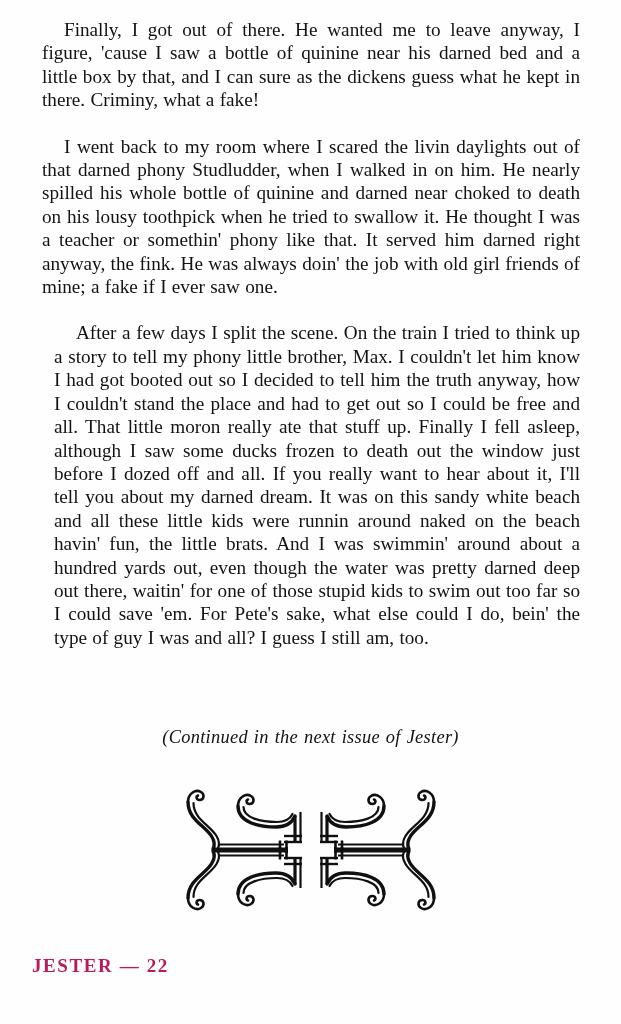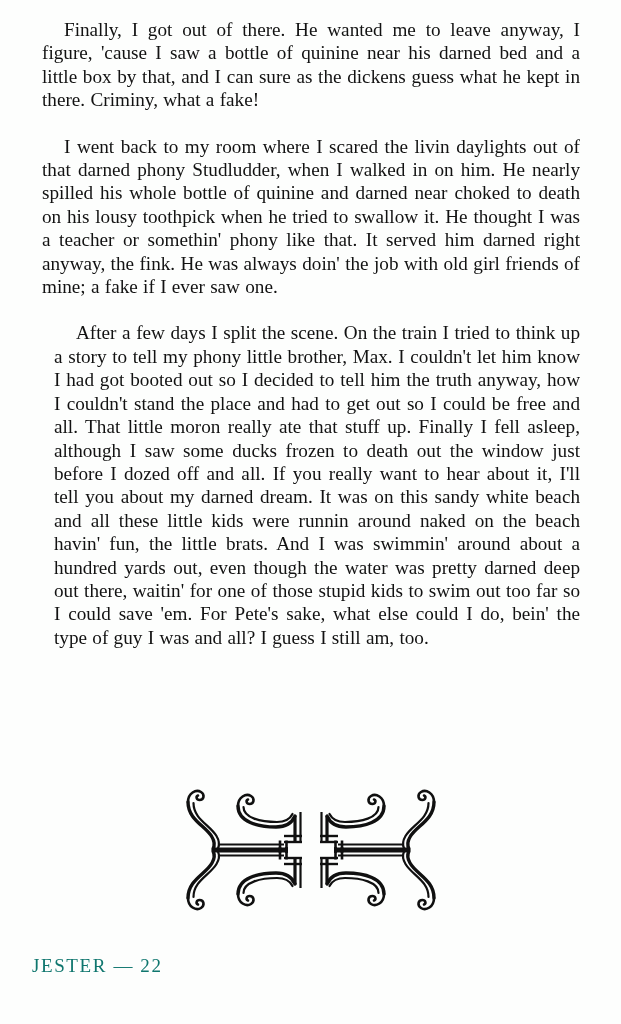--- a/index.html
+++ b/index.html
@@ -64,34 +64,36 @@
     display: block;
     width: 270px;
     height: 140px;
   }
   .footer {
     position: absolute;
     left: 32px;
     top: 955px;
     font-size: 19px;
     letter-spacing: 1.6px;
-    color: #0f766e;
+    color: #be185d;
+    font-weight: bold;
   }
 </style>
 </head>
 <body>
 
 <div class="page">
 
   <div class="textblock">
     <p class="body-par">Finally, I got out of there. He wanted me to leave anyway, I figure, 'cause I saw a bottle of quinine near his darned bed and a little box by that, and I can sure as the dickens guess what he kept in there. Criminy, what a fake!</p>
     <p class="body-par">I went back to my room where I scared the livin daylights out of that darned phony Studludder, when I walked in on him. He nearly spilled his whole bottle of quinine and darned near choked to death on his lousy toothpick when he tried to swallow it. He thought I was a teacher or somethin' phony like that. It served him darned right anyway, the fink. He was always doin' the job with old girl friends of mine; a fake if I ever saw one.</p>
     <p class="body-par">After a few days I split the scene. On the train I tried to think up a story to tell my phony little brother, Max. I couldn't let him know I had got booted out so I decided to tell him the truth anyway, how I couldn't stand the place and had to get out so I could be free and all. That little moron really ate that stuff up. Finally I fell asleep, although I saw some ducks frozen to death out the window just before I dozed off and all. If you really want to hear about it, I'll tell you about my darned dream. It was on this sandy white beach and all these little kids were runnin around naked on the beach havin' fun, the little brats. And I was swimmin' around about a hundred yards out, even though the water was pretty darned deep out there, waitin' for one of those stupid kids to swim out too far so I could save 'em. For Pete's sake, what else could I do, bein' the type of guy I was and all? I guess I still am, too.</p>
   </div>
 
+  <div class="continued">(Continued in the next issue of Jester)</div>
 
   <div class="ornament-wrap">
     <svg viewBox="0 0 270 140" xmlns="http://www.w3.org/2000/svg" aria-hidden="true">
       <defs>
 
         <g id="quad">
 
           <path d="M12 22 C12 13 20 9 25 12 C29 14.5 28 20 23.5 20 C20.5 20 19.5 16.5 22 15.5" fill="none" stroke="#101010" stroke-width="2.6" stroke-linecap="round"></path>
           <path d="M12 22 C12 40 30 46 36 57 C39 62 38.5 66 37 69" fill="none" stroke="#101010" stroke-width="3.4" stroke-linecap="round"></path>
           <path d="M17.5 23 C17.5 39 34 45 40.5 56 C43.5 61 43.5 65 42 68.5" fill="none" stroke="#101010" stroke-width="2.2" stroke-linecap="round"></path>

